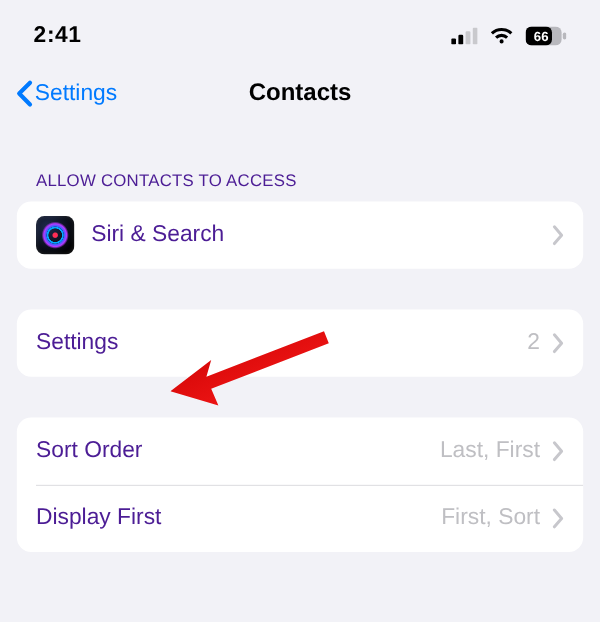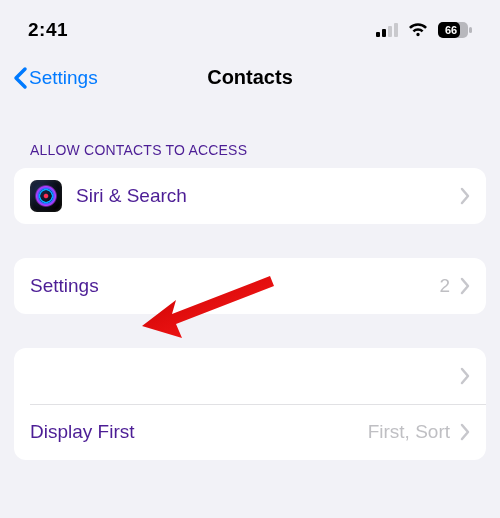--- a/index.html
+++ b/index.html
@@ -90,21 +90,23 @@
     <div class="row-spacer"></div>
     <div class="row-detail">2</div>
     <svg class="chevron" width="10" height="18" viewBox="0 0 10 18">
       <polyline points="2,2 8,9 2,16" fill="none" stroke="#c7c7cc" stroke-width="2.5" stroke-linecap="round" stroke-linejoin="round"></polyline>
     </svg>
   </div>
 </div>
 
 <div class="group">
   <div class="row">
+    <div class="row-label">Sort Order</div>
     <div class="row-spacer"></div>
+    <div class="row-detail">Last, First</div>
     <svg class="chevron" width="10" height="18" viewBox="0 0 10 18">
       <polyline points="2,2 8,9 2,16" fill="none" stroke="#c7c7cc" stroke-width="2.5" stroke-linecap="round" stroke-linejoin="round"></polyline>
     </svg>
   </div>
   <div class="row">
     <div class="row-label">Display First</div>
     <div class="row-spacer"></div>
     <div class="row-detail">First, Sort</div>
     <svg class="chevron" width="10" height="18" viewBox="0 0 10 18">
       <polyline points="2,2 8,9 2,16" fill="none" stroke="#c7c7cc" stroke-width="2.5" stroke-linecap="round" stroke-linejoin="round"></polyline>

